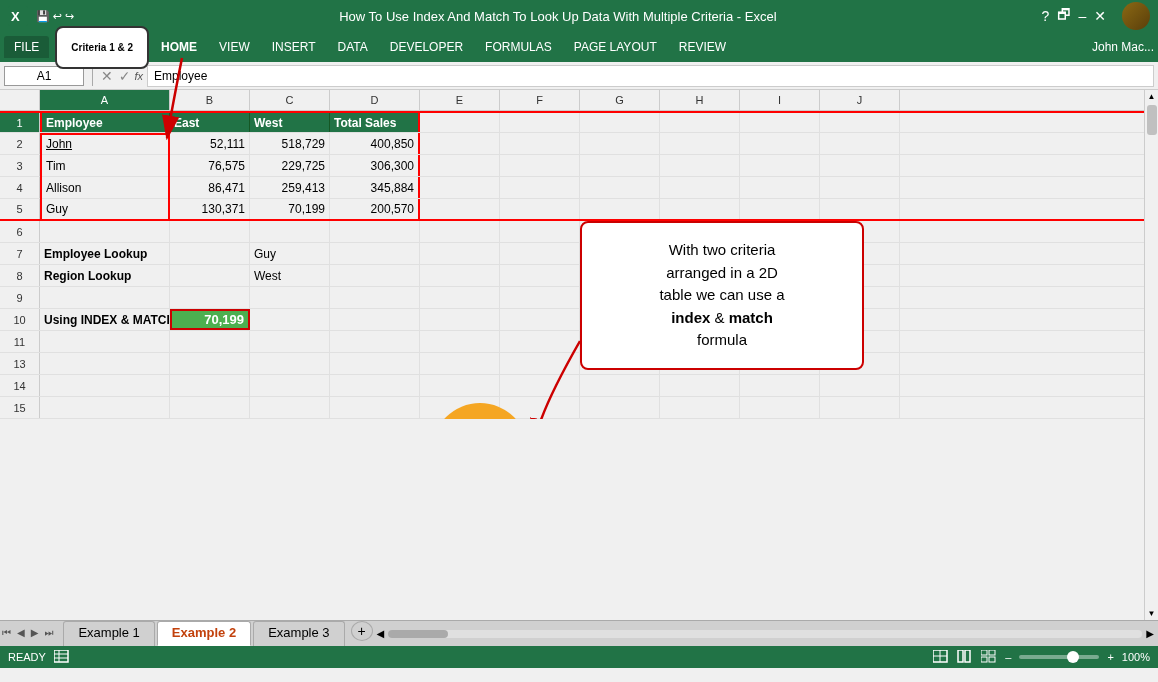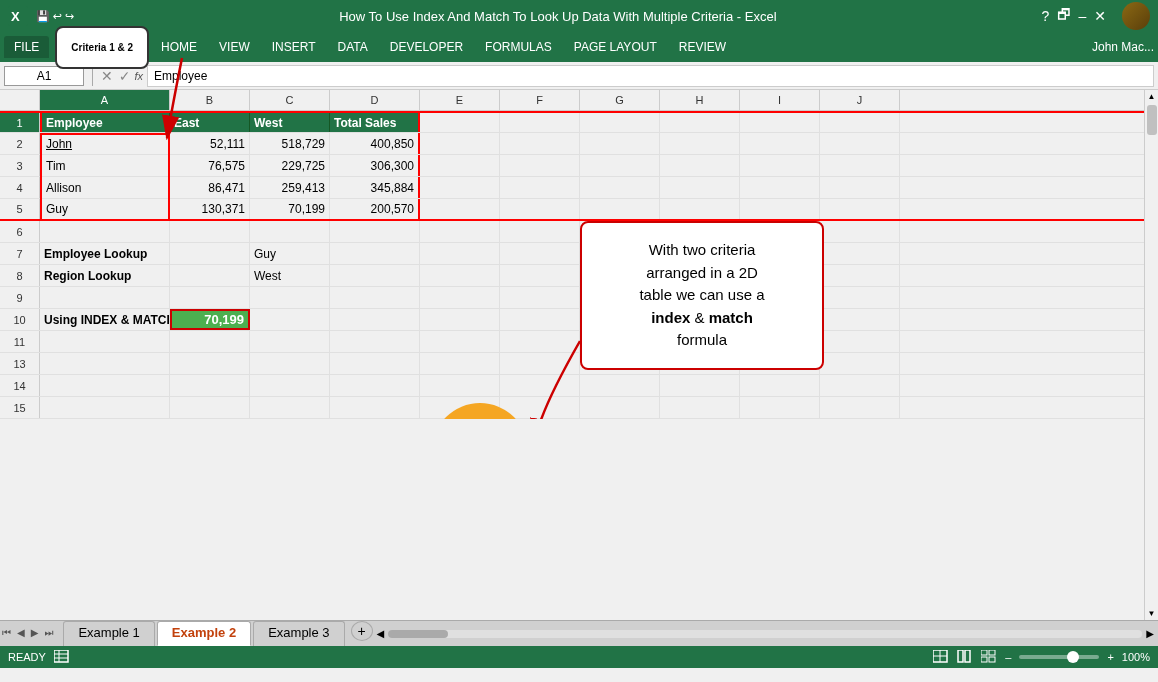--- a/index.html
+++ b/index.html
@@ -159,21 +159,21 @@
     
     .callout-box {
       position: absolute;
       background: white;
       border: 2px solid #cc0000;
       border-radius: 8px;
       padding: 16px;
       font-size: 15px;
       line-height: 1.5;
       text-align: center;
-      width: 244px;
+      width: 284px;
     }
     .sheet-tab {
       padding: 3px 14px;
       background: #d0d0d0;
       border: 1px solid #aaa;
       border-bottom: none;
       font-size: 13px;
       cursor: pointer;
       border-radius: 3px 3px 0 0;
       margin-right: 2px;
@@ -243,21 +243,21 @@
 <div class="ribbon">
   <div class="ribbon-tab file">FILE</div>
 
   <div style="position:relative; display:flex; align-items:center;">
     <div style="background:white; border:2px solid #333; border-radius:8px; padding:14px 14px; font-size:10px; font-weight:bold; color:#000; position:relative; z-index:10; margin-left:4px;">
       <span>Criteria 1 &amp; 2</span>
     </div>
 
   </div>
 
-  <div class="ribbon-tab" style="color:white;">HOME</div>
+  <div class="ribbon-tab" style="color:white;font-weight:bold;">HOME</div>
   <div class="ribbon-tab">VIEW</div>
   <div class="ribbon-tab">INSERT</div>
   <div class="ribbon-tab">DATA</div>
   <div class="ribbon-tab">DEVELOPER</div>
   <div class="ribbon-tab">FORMULAS</div>
   <div class="ribbon-tab">PAGE LAYOUT</div>
   <div class="ribbon-tab">REVIEW</div>
   <div class="ribbon-right">
     <span>John Mac...</span>
   </div>

